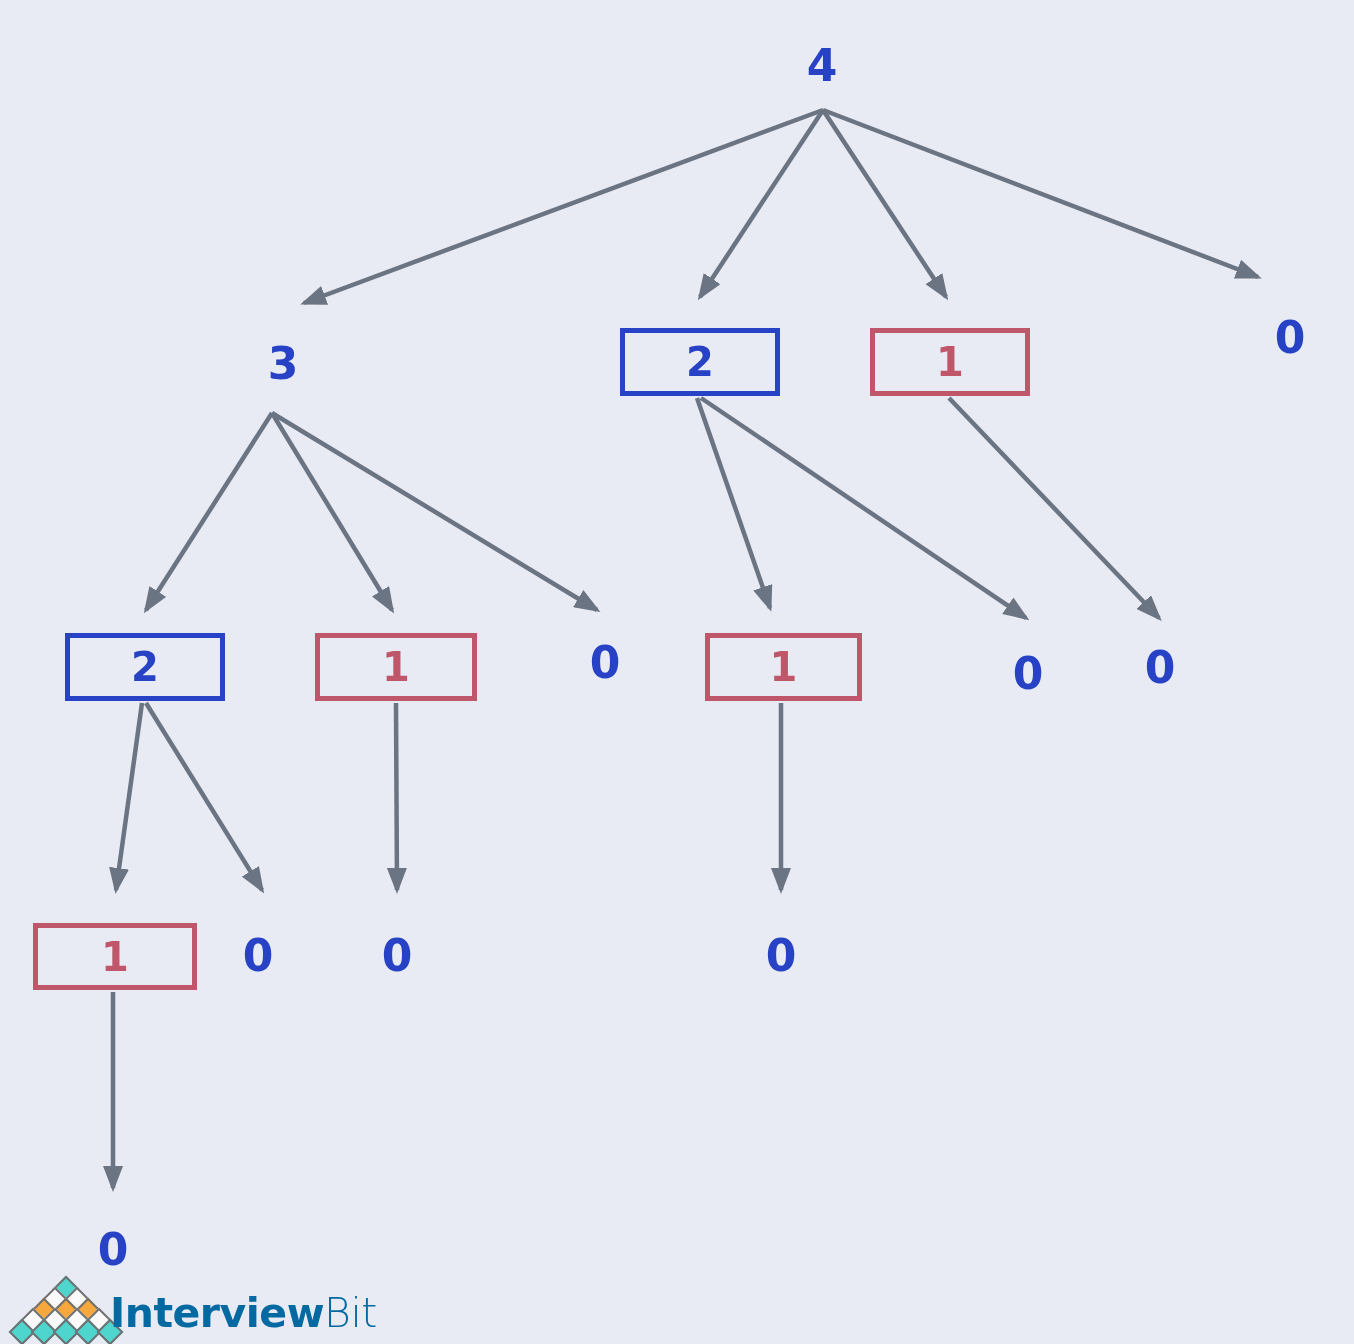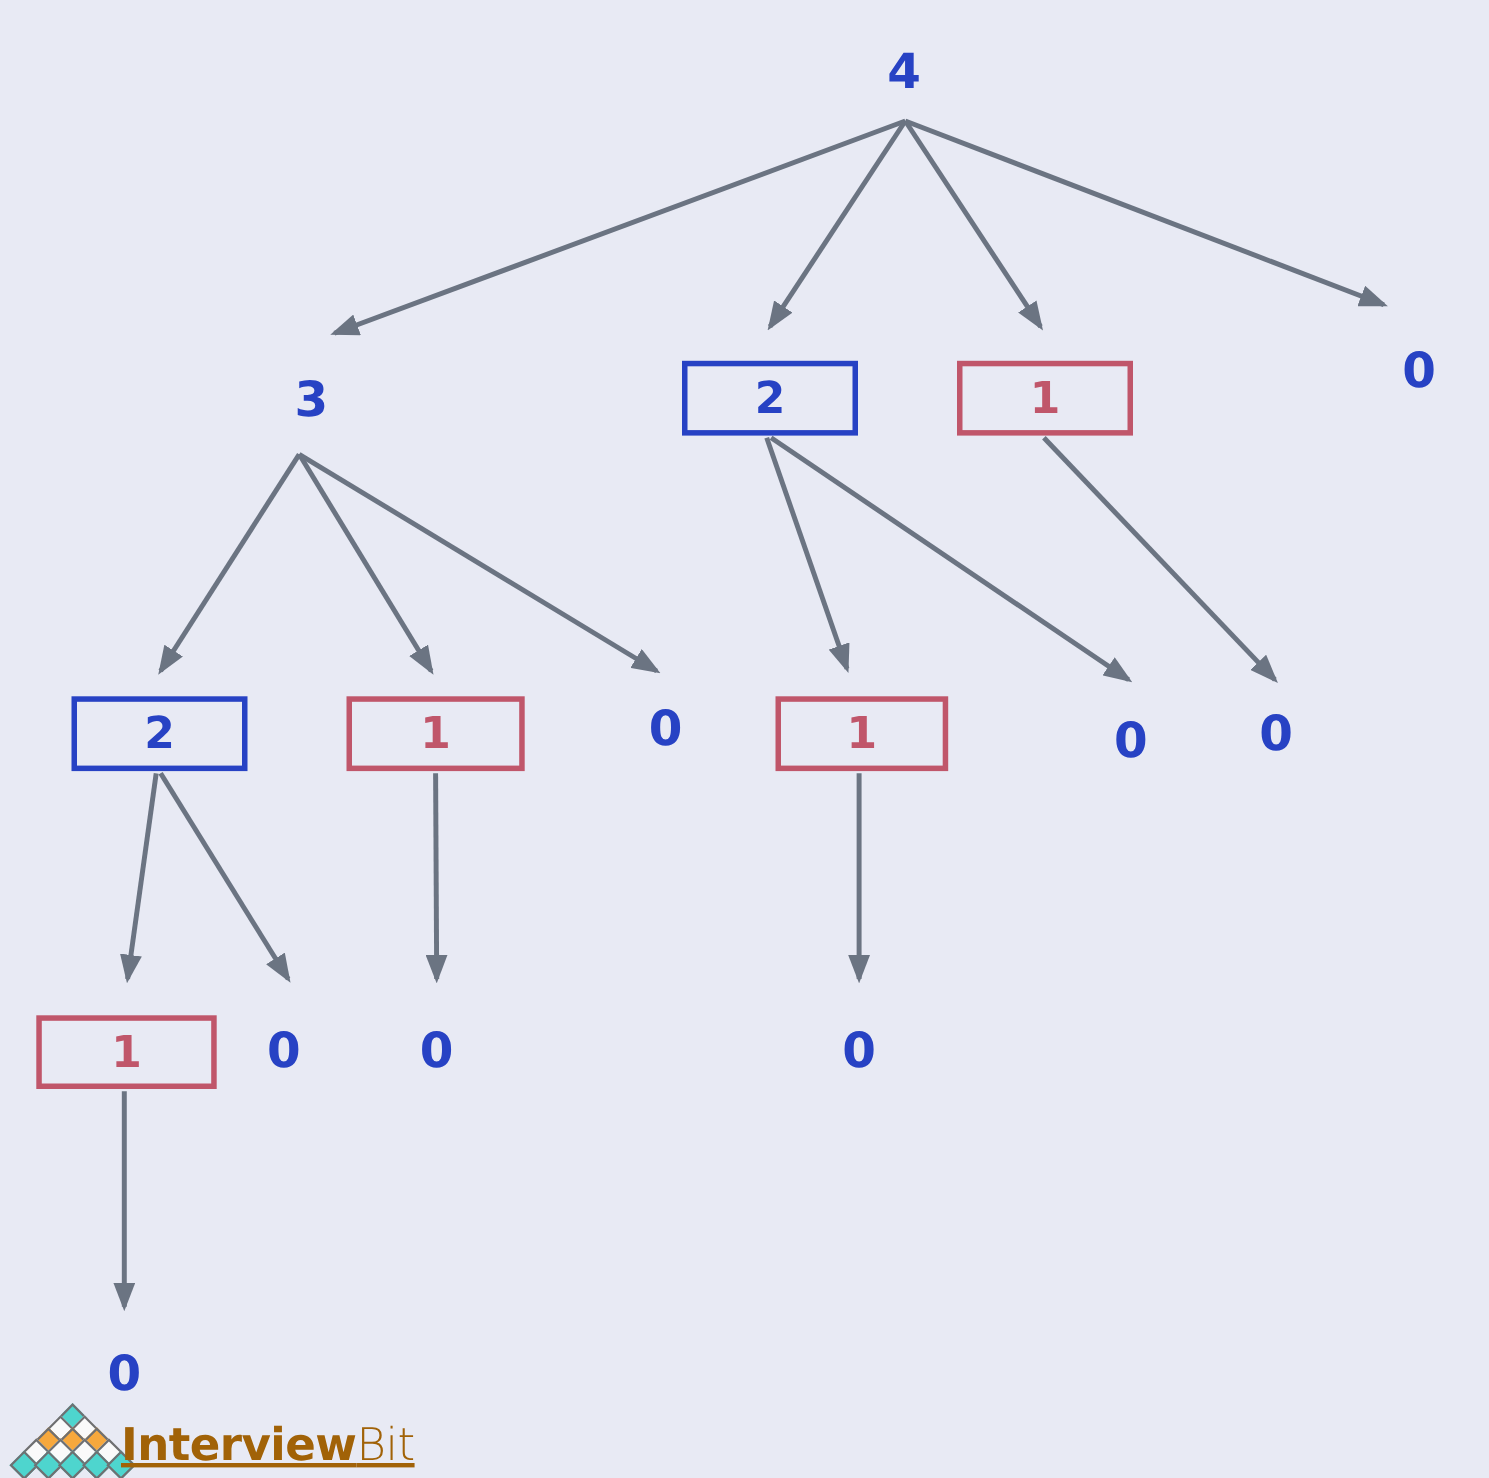--- a/index.html
+++ b/index.html
@@ -131,17 +131,17 @@
       <div class="logo-diamond" style="left: 55px; top: 51.25px; background: rgb(250, 250, 250);"></div>
       <div class="logo-diamond" style="left: 77px; top: 51.25px; background: rgb(250, 250, 250);"></div>
       <div class="logo-diamond" style="left: 99px; top: 51.25px; background: rgb(250, 250, 250);"></div>
       <div class="logo-diamond" style="left: 22px; top: 62px; background: rgb(78, 213, 206);"></div>
       <div class="logo-diamond" style="left: 44px; top: 62px; background: rgb(78, 213, 206);"></div>
       <div class="logo-diamond" style="left: 66px; top: 62px; background: rgb(78, 213, 206);"></div>
       <div class="logo-diamond" style="left: 88px; top: 62px; background: rgb(78, 213, 206);"></div>
       <div class="logo-diamond" style="left: 110px; top: 62px; background: rgb(78, 213, 206);"></div>
     </div>
 
-  <div id="logo-text" style="color: #a16207; text-decoration: underline;">
+  <div id="logo-text" style="color: #0369a1;">
     <span class="bold-part">Interview</span><span class="light-part">Bit</span>
   </div>
 
 </div>
 
 </body></html>

